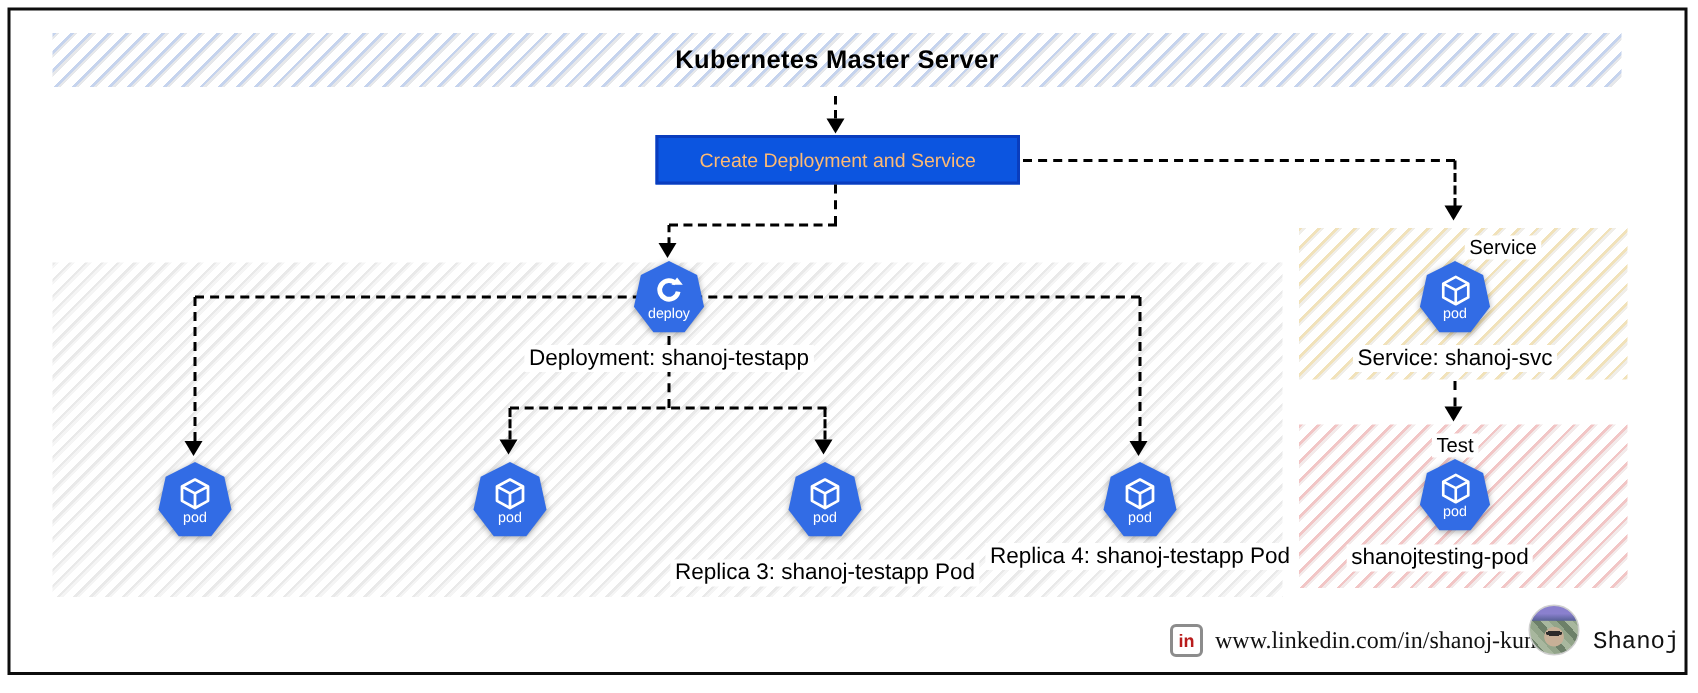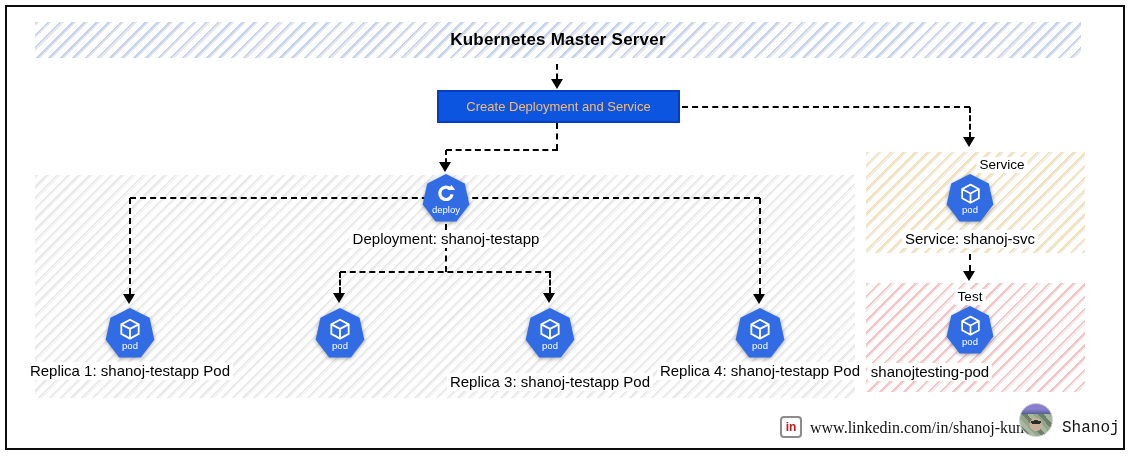--- a/index.html
+++ b/index.html
@@ -158,21 +158,20 @@
   </div>
   <div class="k8s-icon" style="left:735px;top:308px;width:50px;height:52px;">
     <div class="hepta">
       <svg width="26" height="24" viewBox="0 0 24 22">
         <path d="M12 1.5 L20 5.8 L20 14.6 L12 19 L4 14.6 L4 5.8 Z M4 5.8 L12 10 L20 5.8 M12 10 L12 19" fill="none" stroke="#fff" stroke-width="1.7" stroke-linejoin="round"></path>
       </svg>
       <span class="icon-label">pod</span>
     </div>
   </div>
 
-  <div class="node-label" style="left:130px;top:362px;">Replica 1: shanoj-testapp Pod</div>
   <div class="node-label" style="left:550px;top:362px;margin-top:11px;">Replica 3: shanoj-testapp Pod</div>
   <div class="node-label" style="left:760px;top:362px;">Replica 4: shanoj-testapp Pod</div>
 
   <div class="region-label" style="left:970px;top:157px;margin-left:32px;">Service</div>
   <div class="k8s-icon" style="left:946px;top:174px;width:48px;height:50px;">
     <div class="hepta">
       <svg width="25" height="23" viewBox="0 0 24 22">
         <path d="M12 1.5 L20 5.8 L20 14.6 L12 19 L4 14.6 L4 5.8 Z M4 5.8 L12 10 L20 5.8 M12 10 L12 19" fill="none" stroke="#fff" stroke-width="1.7" stroke-linejoin="round"></path>
       </svg>
       <span class="icon-label">pod</span>
@@ -185,21 +184,21 @@
 
   <div class="region-label" style="left:970px;top:289px;">Test</div>
   <div class="k8s-icon" style="left:946px;top:306px;width:48px;height:50px;">
     <div class="hepta">
       <svg width="25" height="23" viewBox="0 0 24 22">
         <path d="M12 1.5 L20 5.8 L20 14.6 L12 19 L4 14.6 L4 5.8 Z M4 5.8 L12 10 L20 5.8 M12 10 L12 19" fill="none" stroke="#fff" stroke-width="1.7" stroke-linejoin="round"></path>
       </svg>
       <span class="icon-label">pod</span>
     </div>
   </div>
-  <div class="node-label" style="left:930px;top:363px;">shanojtesting-pod</div>
+  <div class="node-label" style="left:960px;top:363px;">shanojtesting-pod</div>
 
   <div class="li-badge">
     <span>in</span>
   </div>
   <div class="li-url">www.linkedin.com/in/shanoj-kumar</div>
   <div class="avatar"></div>
   <div class="author">Shanoj</div>
 </div>
 
 </body></html>

